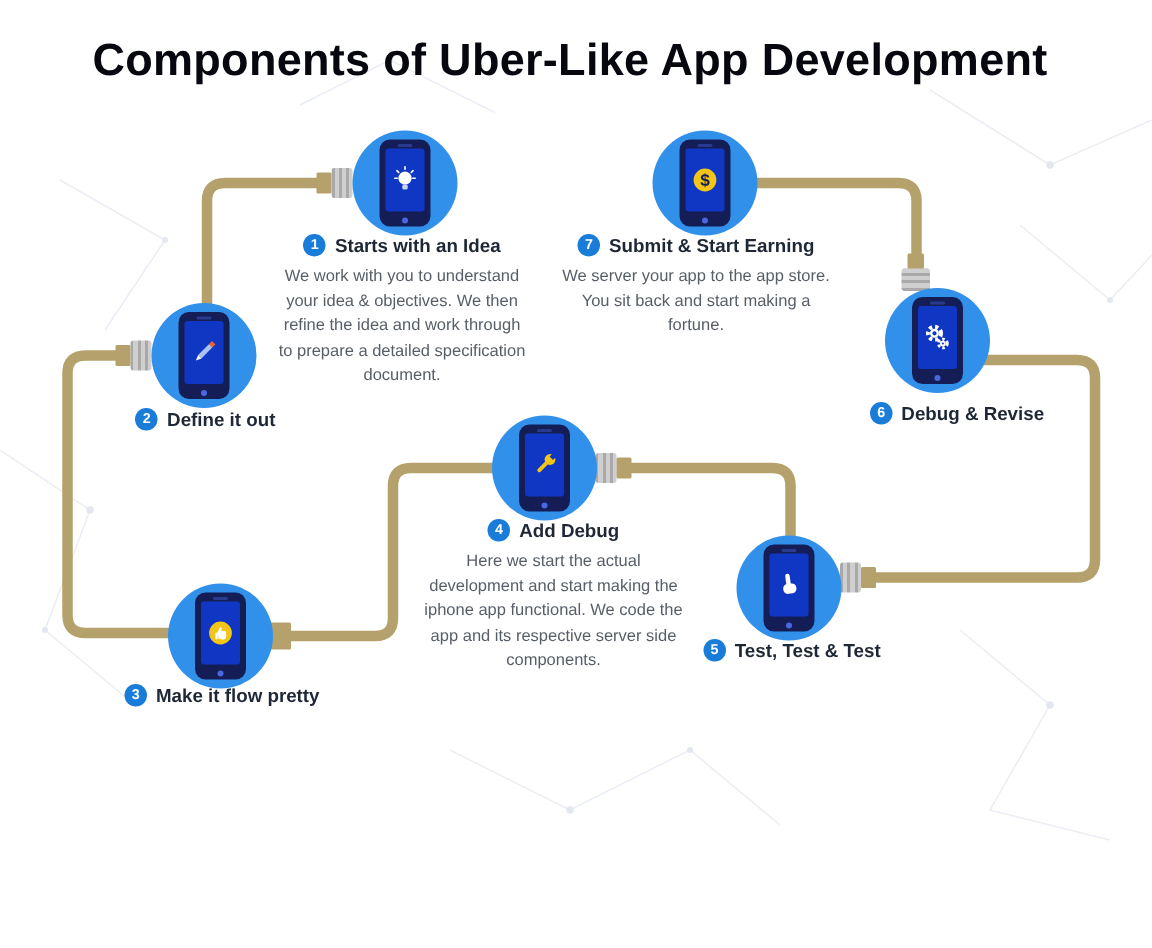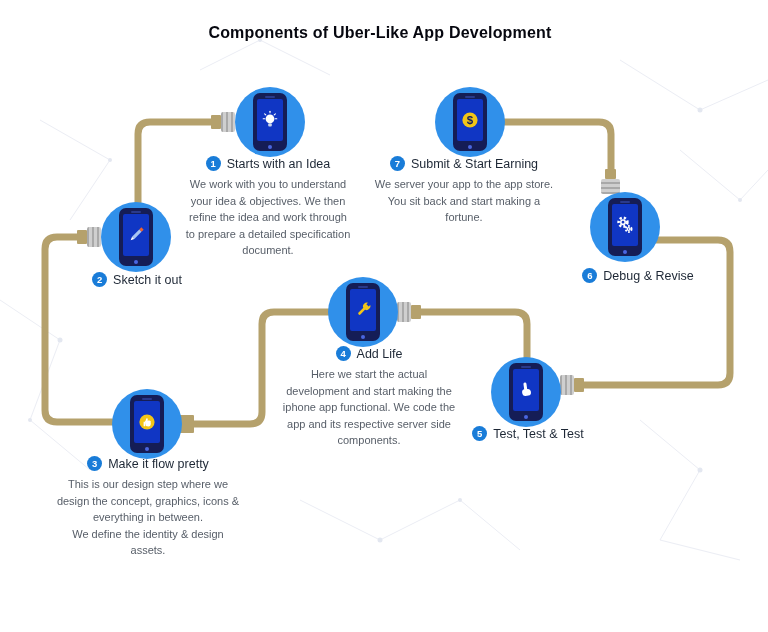--- a/index.html
+++ b/index.html
@@ -9,38 +9,38 @@
     --heading-text:#1d2735; --body-text:#575e68; --title-text:#06070f;
   }
   *{margin:0;padding:0;box-sizing:border-box;}
   body{font-family:"Liberation Sans",sans-serif;background:#fff;}
   #canvas{position:relative;width:768px;height:632px;background:#fff;overflow:hidden;}
   svg.layer{position:absolute;left:0;top:0;width:768px;height:632px;}
   .net{stroke:#ebedf4;stroke-width:1;fill:none;}
   .netdot{fill:#e3e7f0;}
   .cable{stroke:var(--cable-tan);stroke-width:7;fill:none;}
   .title{position:absolute;top:24px;left:0;width:760px;text-align:center;
-    font-size:16px;font-weight:800;letter-spacing:.2px;color:var(--title-text);}
+    font-size:30px;font-weight:800;letter-spacing:.2px;color:var(--title-text);}
   .node{position:absolute;width:70px;height:70px;border-radius:50%;
     background:var(--node-blue);display:flex;align-items:center;justify-content:center;z-index:3;}
   .phone{position:relative;width:34px;height:58px;background:var(--phone-body);
     border-radius:7px;display:flex;align-items:center;justify-content:center;}
   .phone .screen{position:absolute;left:4px;top:6px;width:26px;height:42px;
     background:var(--phone-screen);border-radius:2px;display:flex;align-items:center;justify-content:center;}
   .phone .speaker{position:absolute;top:2.5px;left:12px;width:10px;height:2px;border-radius:1px;background:#2a3a8c;}
   .phone .home{position:absolute;bottom:2.5px;left:15px;width:4px;height:4px;border-radius:50%;background:#4a66e0;}
   .plug{position:absolute;z-index:2;border-radius:2px;background:
     repeating-linear-gradient(90deg,#a9a9a9 0 2px,#cfcfcf 2px 5px);}
   .plug.vert{background:repeating-linear-gradient(0deg,#a9a9a9 0 2px,#cfcfcf 2px 5px);}
   .collar{position:absolute;z-index:2;background:var(--cable-tan);border-radius:1px;}
   .step-text{position:absolute;text-align:center;z-index:4;}
   .step-head{display:flex;align-items:center;justify-content:center;gap:6px;margin-bottom:5px;}
   .badge{width:15px;height:15px;border-radius:50%;background:var(--badge-blue);color:#fff;
     font-size:9.5px;font-weight:700;line-height:15px;text-align:center;flex:0 0 15px;}
-  .head-label{font-size:12.5px;font-weight:400;color:var(--heading-text);}
+  .head-label{font-size:12.5px;font-weight:700;color:var(--heading-text);}
   .step-body{font-size:11px;line-height:16.5px;color:var(--body-text);white-space:pre-line;}
   
   .t1{left:172px;top:156px;width:192px;} .t2{left:30px;top:272px;width:214px;}
   .t3{left:38px;top:456px;width:220px;} .t4{left:280px;top:346px;width:178px;}
   .t5{left:428px;top:426px;width:200px;} .t6{left:536px;top:268px;width:204px;}
   .t7{left:366px;top:156px;width:196px;}
   .n1{left:235px;top:87px;} .n2{left:101px;top:202px;} .n3{left:112px;top:389px;}
   .n4{left:328px;top:277px;} .n5{left:491px;top:357px;} .n6{left:590px;top:192px;}
   .n7{left:435px;top:87px;}
   .footer{position:absolute;left:0;bottom:0;width:768px;height:72px;z-index:5;}
@@ -218,38 +218,33 @@
       </div>
     <div class="step-body">We work with you to understand
 your idea &amp; objectives. We then
 refine the idea and work through
 to prepare a detailed specification
 document.</div>
   </div>
   <div class="step-text t2">
     <div class="step-head">
         <span class="badge">2</span>
-      <span class="head-label">Sketch it out</span>
+      <span class="head-label">Define it out</span>
       </div>
   </div>
   <div class="step-text t3">
     <div class="step-head">
         <span class="badge">3</span>
       <span class="head-label">Make it flow pretty</span>
       </div>
-    <div class="step-body">This is our design step where we
-design the concept, graphics, icons &amp;
-everything in between.
-We define the identity &amp; design
-assets.</div>
   </div>
   <div class="step-text t4">
     <div class="step-head">
         <span class="badge">4</span>
-      <span class="head-label">Add Life</span>
+      <span class="head-label">Add Debug</span>
       </div>
     <div class="step-body">Here we start the actual
 development and start making the
 iphone app functional. We code the
 app and its respective server side
 components.</div>
   </div>
   <div class="step-text t5">
     <div class="step-head">
         <span class="badge">5</span>

